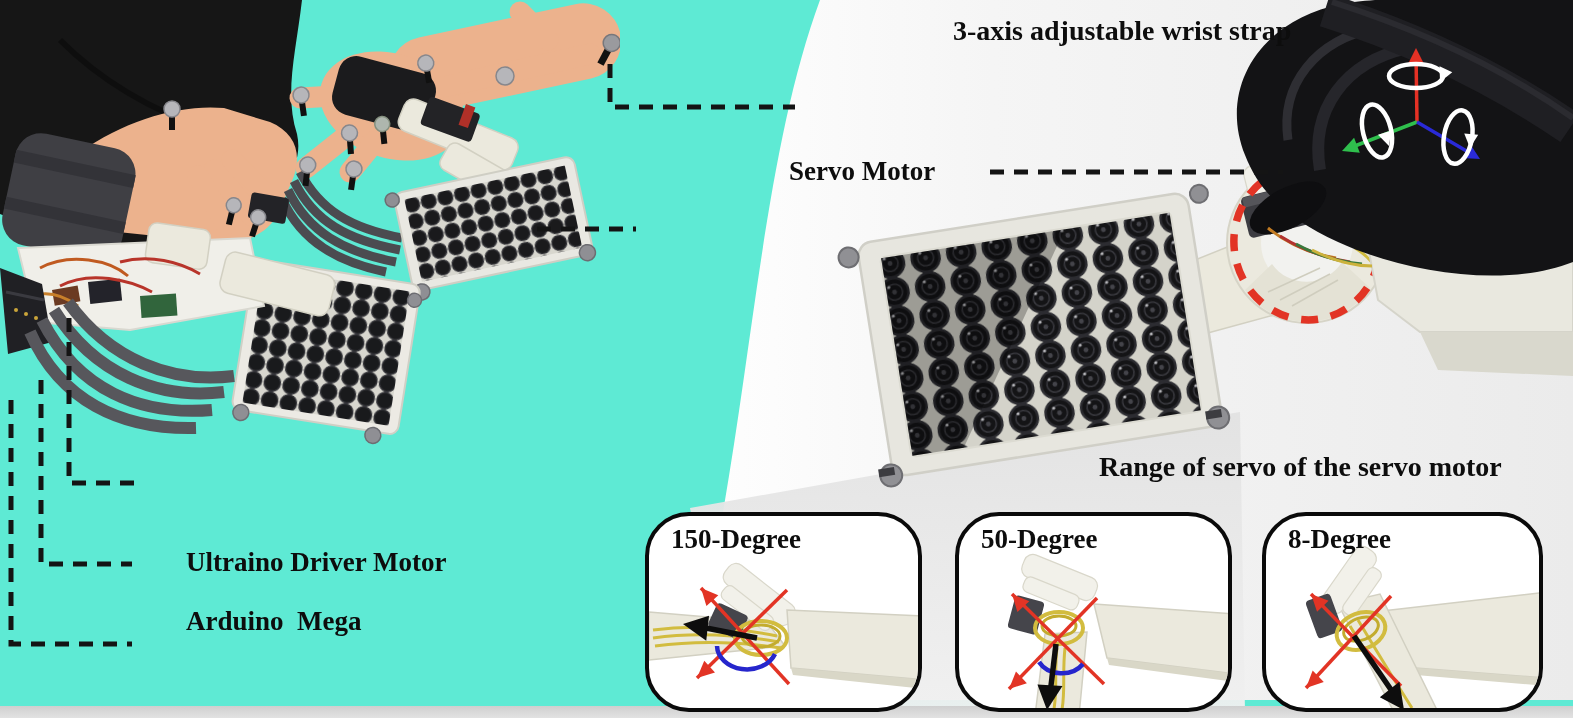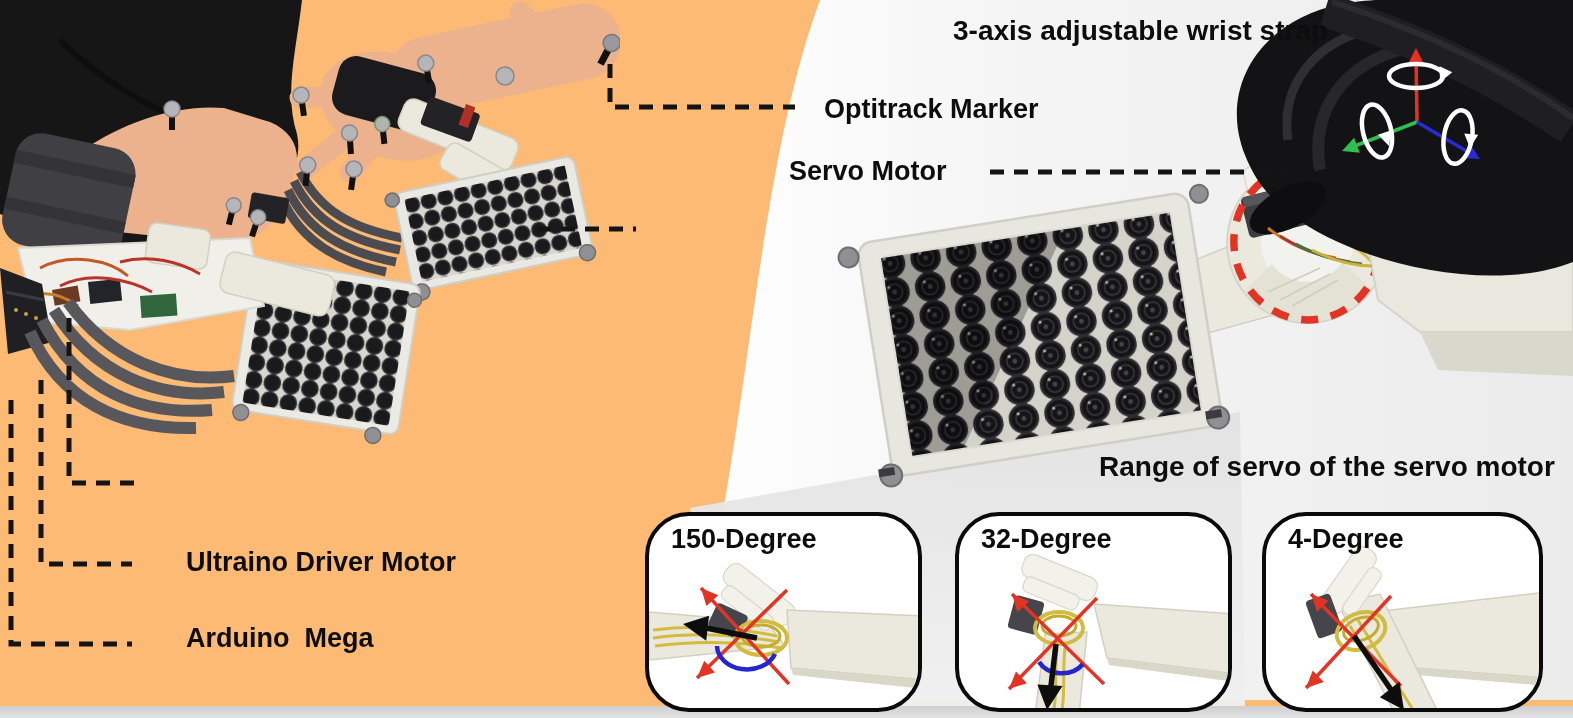--- a/index.html
+++ b/index.html
@@ -1,17 +1,17 @@
 <!DOCTYPE html>
 <html style="--label-text: #0d0d0d; --leader: #141414; --panel-border: #0a0a0a; --accent-red: #e23425; --arc-blue: #2626cc; --wire-yellow: #d2bc3f; --axis-red: #e53125; --axis-green: #2fbf4d; --axis-blue: #2a2ad8;"><head>
 <meta charset="utf-8">
 <style>
   html,body{margin:0;padding:0;background:#ffffff;}
-  .canvas{position:relative;width:1573px;height:718px;overflow:hidden;background:#fdba74;
-          font-family:Liberation Sans, sans-serif;}
+  .canvas{position:relative;width:1573px;height:718px;overflow:hidden;background:#5eead4;
+          font-family:Liberation Serif, serif;}
   .layer{position:absolute;top:0;left:0;}
   .lbl{position:absolute;font-weight:bold;font-size:27px;line-height:1.05;
        color:var(--label-text,#0d0d0d);white-space:pre;z-index:7;}
   .lbl.big{font-size:28px;}
   .bottom-strip{position:absolute;left:0;top:706px;width:1573px;height:12px;
        background:linear-gradient(#cfcfcf,#e2e2e2);z-index:2;}
   .panel{position:absolute;top:512px;height:200px;background:#fff;
        border:4px solid var(--panel-border,#0a0a0a);border-radius:44px;
        overflow:hidden;z-index:5;box-sizing:border-box;}
   .panel svg{position:absolute;top:0;left:0;}
@@ -307,24 +307,23 @@
   <svg class="layer" style="z-index:6" width="1573" height="718" viewBox="0 0 1573 718">
     <path class="leader" d="M610,64 V107 H795"></path>
     <path class="leader" d="M990,172 H1283"></path>
     <path class="leader" d="M537,229 H636"></path>
     <path class="leader" d="M69,318 V483 H135"></path>
     <path class="leader" d="M41,380 V564 H132"></path>
     <path class="leader" d="M11,400 V644 H132"></path>
   </svg>
 
   <div class="lbl big" style="left:953px;top:16px">3-axis adjustable wrist strap</div>
-  <div class="lbl" style="left:824px;top:95px">Optitrack Marker</div>
   <div class="lbl" style="left:789px;top:157px">Servo Motor</div>
   <div class="lbl" style="left:186px;top:548px">Ultraino Driver Motor</div>
-  <div class="lbl" style="left:186px;top:624px">Arduino  Mega</div>
+  <div class="lbl" style="left:186px;top:607px">Arduino  Mega</div>
   <div class="lbl big" style="left:1099px;top:452px">Range of servo of the servo motor</div>
 
   <div class="panel" style="left:645px;width:277px">
     <svg width="277" height="200" viewBox="0 0 277 200">
       <polygon class="white-part" points="0,96 118,106 136,130 0,144"></polygon>
       <g class="wire" stroke-width="3">
         <path d="M4,114 C48,108 88,112 128,120"></path>
         <path d="M4,122 C48,116 90,119 130,126"></path>
         <path d="M6,130 C50,124 92,126 132,132"></path>
       </g>
@@ -377,21 +376,21 @@
         </g>
       <g transform="translate(50,173) rotate(137)">
           <path class="red-head" d="M0,0 L-17,-8 L-17,8 Z"></path>
         </g>
       <path class="blue-arc" d="M80,146 A26,22 0 0 0 124,148"></path>
       <line class="blk-line" x1="97" y1="128" x2="91" y2="178"></line>
       <g transform="translate(88,194) rotate(98)">
           <path class="blk-head" d="M0,0 L-26,-12 L-24,13 Z"></path>
         </g>
     </svg>
-    <div class="panel-title">32-Degree</div>
+    <div class="panel-title">50-Degree</div>
   </div>
 
   <div class="panel" style="left:1262px;width:281px">
     <svg width="281" height="200" viewBox="0 0 281 200">
       <polygon class="white-part" points="116,95 281,76 281,162 124,150"></polygon>
       <polygon points="124,150 281,162 281,170 126,157" fill="#d9d7c7"></polygon>
       <polygon class="white-part" points="72,88 114,78 172,196 130,200"></polygon>
       <g class="wire" stroke-width="3">
         <path d="M92,104 C110,134 128,164 146,192"></path>
         <path d="M84,110 C102,140 120,168 138,196"></path>
@@ -409,16 +408,16 @@
           <path class="red-head" d="M0,0 L-17,-8 L-17,8 Z"></path>
         </g>
       <g transform="translate(40,172) rotate(136)">
           <path class="red-head" d="M0,0 L-17,-8 L-17,8 Z"></path>
         </g>
       <line class="blk-line" x1="88" y1="120" x2="128" y2="178"></line>
       <g transform="translate(138,194) rotate(56)">
           <path class="blk-head" d="M0,0 L-26,-12 L-24,13 Z"></path>
         </g>
     </svg>
-    <div class="panel-title">4-Degree</div>
+    <div class="panel-title">8-Degree</div>
   </div>
 
 </div>
 
 </body></html>

